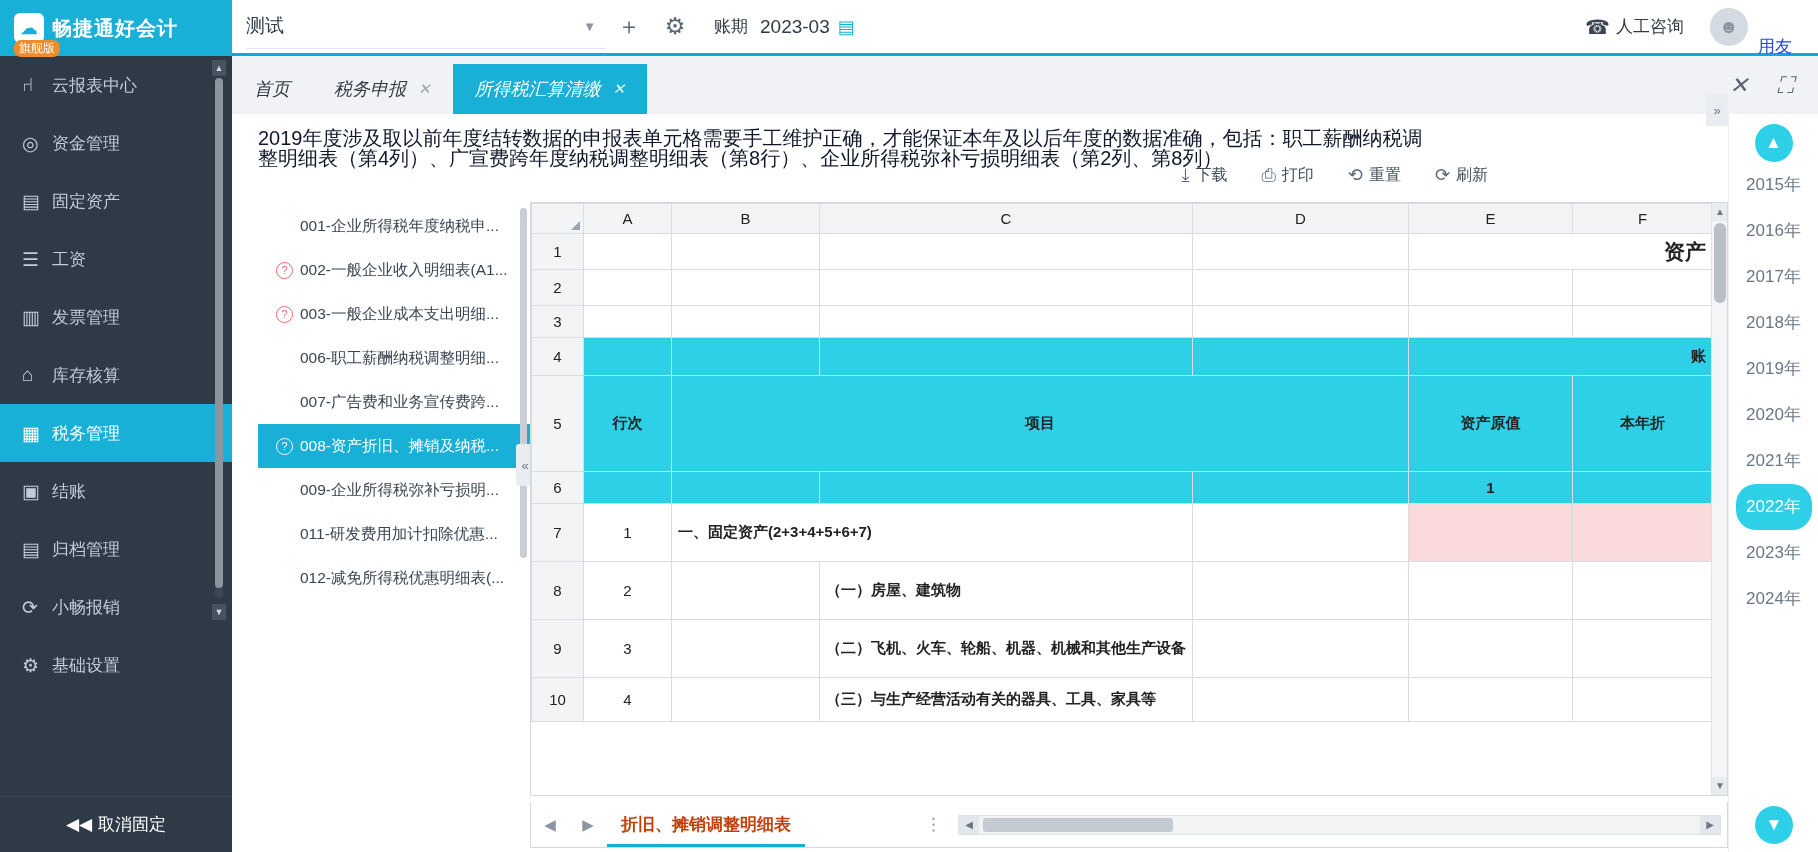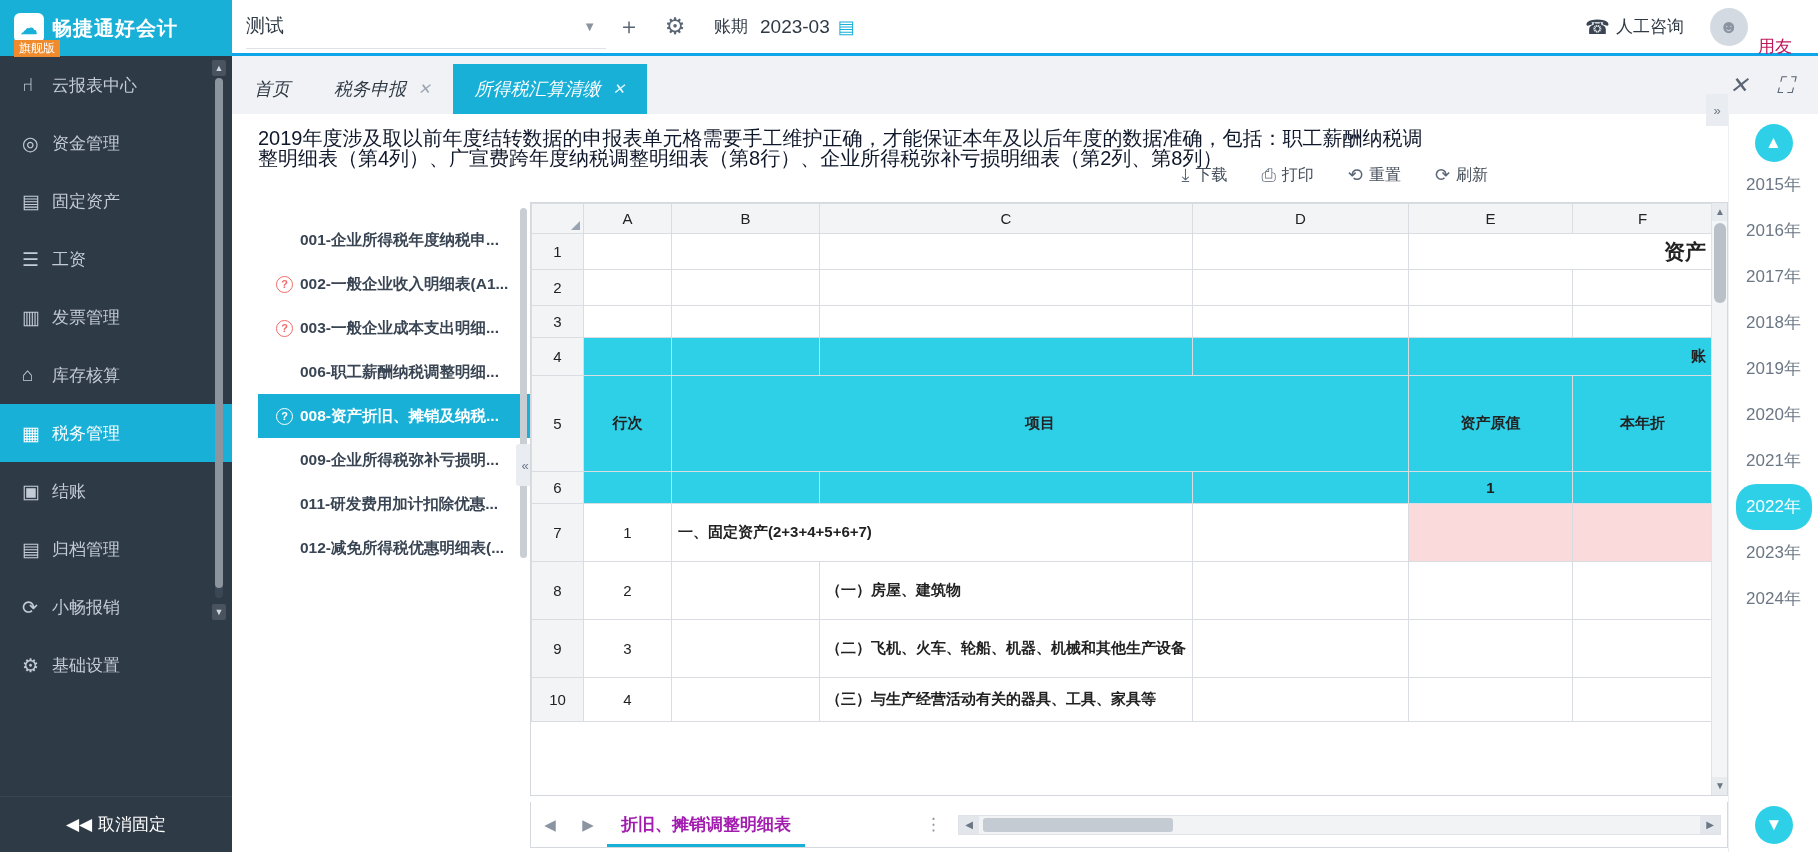--- a/index.html
+++ b/index.html
@@ -21,21 +21,21 @@
     padding-left: 14px; color: #fff; position: relative;
   }
   .brand-logo {
     width: 30px; height: 30px; border-radius: 6px; background: #fff;
     color: #19b0d8; display: flex; align-items: center; justify-content: center;
     font-size: 17px; font-weight: bold; margin-right: 8px;
   }
   .brand-name { font-size: 20px; font-weight: bold; letter-spacing: 1px; }
   .brand-sub {
     position: absolute; left: 14px; bottom: -1px; font-size: 12px;
-    background: #ef8b2c; color:#fff; padding: 0 5px; border-radius: 0;
+    background: #ef8b2c; color:#fff; padding: 0 5px; border-radius: 7px;
   }
   .nav { position: absolute; top: 56px; left: 0; width: 232px; bottom: 0;
          overflow: hidden; }
   .nav-item {
     height: 58px; display: flex; align-items: center; padding-left: 22px;
     color: #c3ccd6; font-size: 17px; cursor: pointer;
   }
   .nav-item .ico { width: 30px; font-size: 19px; display: inline-block; color:#c3ccd6; }
   .nav-item.active { background: #19b0d8; color: #fff; }
   .nav-item.active .ico { color: #fff; }
@@ -81,21 +81,21 @@
   .period-value { font-size: 19px; color: #303a45; margin-left: 12px; }
   .period-cal { margin-left: 8px; color: #19b0d8; font-size: 18px; cursor: pointer; }
   .top-right { margin-left: auto; display: flex; align-items: center; padding-right: 26px; }
   .consult { display: flex; align-items: center; font-size: 17px; color: #303a45; cursor: pointer; }
   .consult .ico { font-size: 20px; margin-right: 6px; color: #3a4553; }
   .avatar {
     width: 38px; height: 38px; border-radius: 50%; background: #d4dae1;
     color: #8b95a1; display: flex; align-items: center; justify-content: center;
     font-size: 19px; margin-left: 26px;
   }
-  .username { font-size: 17px; color: #be185d; margin-left: 10px; margin-top: 40px; }
+  .username { font-size: 17px; color: #1d4ed8; margin-left: 10px; margin-top: 40px; }
 
   
   .tabbar {
     position: absolute; left: 232px; top: 56px; right: 0; height: 58px;
     background: #f0f2f5; display: flex; align-items: flex-end; font-style: italic;
   }
   .tab {
     height: 50px; display: flex; align-items: center; padding: 0 22px;
     font-size: 18px; color: #303a45; cursor: pointer;
   }
@@ -123,23 +123,22 @@
     position: absolute; right: 330px; top: 50px; display: flex; align-items: center;
   }
   .action {
     display: flex; align-items: center; font-size: 16px; color: #454f5b;
     margin-left: 34px; cursor: pointer;
   }
   .action .ico { font-size: 18px; margin-right: 6px; color: #5a6675; }
 
   
   .report-list {
-    position: absolute; left: 0; top: 104px; width: 298px; bottom: 0;
+    position: absolute; left: 0; top: 90px; width: 298px; bottom: 0;
     background: #fff;
-    font-weight: bold;
   }
   .rl-item {
     height: 44px; display: flex; align-items: center; padding-left: 18px;
     font-size: 15.5px; color: #3a4553; white-space: nowrap; overflow: hidden;
     cursor: pointer;
   }
   .rl-item .qmark {
     width: 17px; height: 17px; border-radius: 50%; border: 1px solid #ef6a6a;
     color: #ef6a6a; font-size: 11px; line-height: 15px; text-align: center;
     margin-right: 7px; flex: none;
@@ -201,21 +200,21 @@
   .va.top { top: 0; } .va.bot { bottom: 0; }
 
   
   .sheetbar {
     position: absolute; left: 272px; right: 90px; bottom: 4px; height: 46px;
     background: #fff; border: 1px solid #d5d9de; border-top: none;
     display: flex; align-items: center;
   }
   .sb-arrow { width: 38px; text-align: center; color: #8b95a1; font-size: 15px; cursor: pointer; }
   .sb-tab {
-    font-size: 17px; font-weight: bold; color: #a21caf; padding: 0 14px;
+    font-size: 17px; font-weight: bold; color: #c2410c; padding: 0 14px;
     border-bottom: 3px solid #19b0d8; height: 44px; line-height: 44px; cursor: pointer;
   }
   .sb-menu { margin-left: 120px; color: #8b95a1; font-size: 17px; cursor: pointer; }
   .sb-hscroll {
     margin-left: 16px; flex: 1; height: 20px; background: #f1f3f5;
     border: 1px solid #dfe3e8; position: relative; margin-right: 6px;
   }
   .sb-hscroll .ha {
     position: absolute; top: 0; width: 20px; height: 18px; text-align: center;
     line-height: 18px; font-size: 10px; color: #6b7784; background: #e3e7eb;
@@ -407,20 +406,23 @@
       <div class="rl-item" style="padding-left:18px;">
         <span class="qmark">?</span>
         <span>002-一般企业收入明细表(A1...</span>
       </div>
       <div class="rl-item" style="padding-left:18px;">
         <span class="qmark">?</span>
         <span>003-一般企业成本支出明细...</span>
       </div>
       <div class="rl-item pad">
         <span>006-职工薪酬纳税调整明细...</span>
+      </div>
+      <div class="rl-item pad">
+        <span>007-广告费和业务宣传费跨...</span>
       </div>
       <div class="rl-item active" style="padding-left:18px;">
         <span class="qmark">?</span>
         <span>008-资产折旧、摊销及纳税...</span>
       </div>
       <div class="rl-item pad">
         <span>009-企业所得税弥补亏损明...</span>
       </div>
       <div class="rl-item pad">
         <span>011-研发费用加计扣除优惠...</span>

